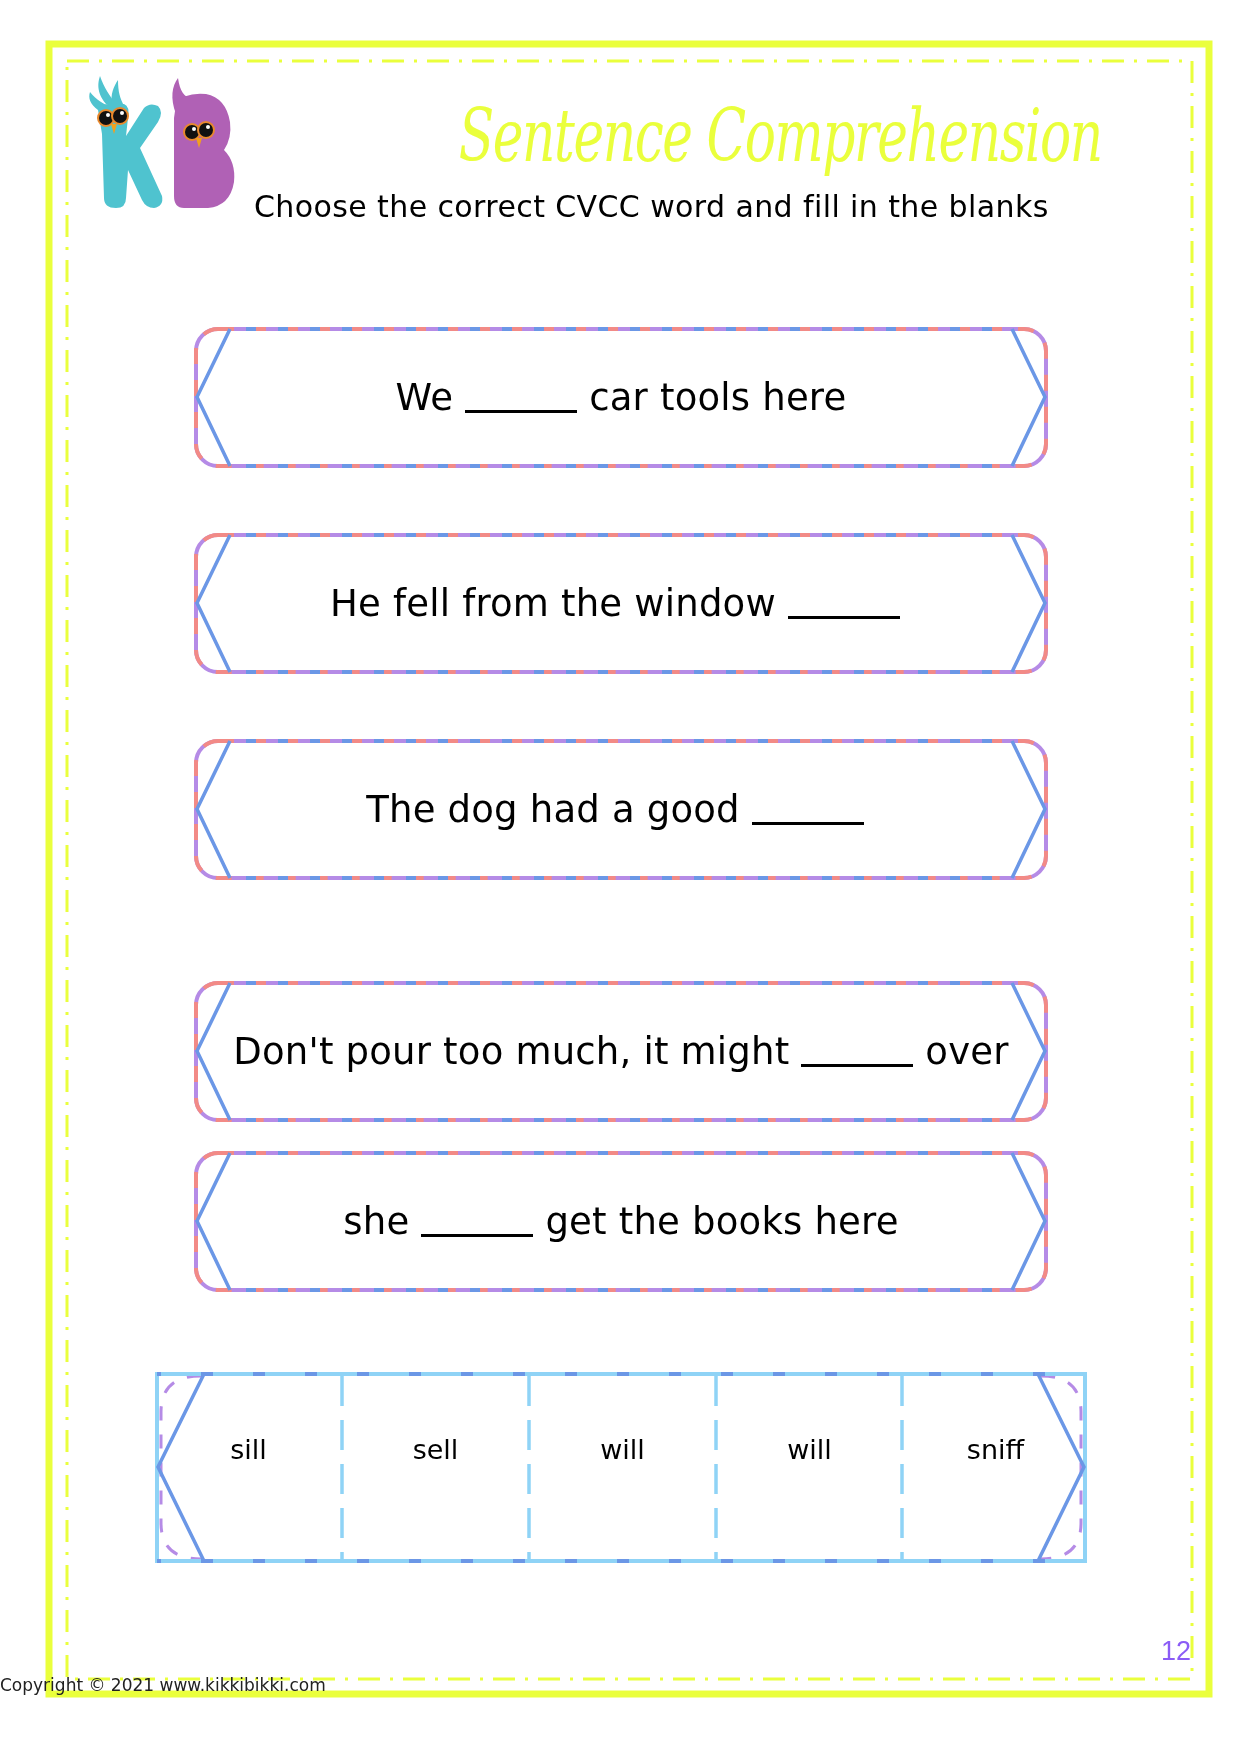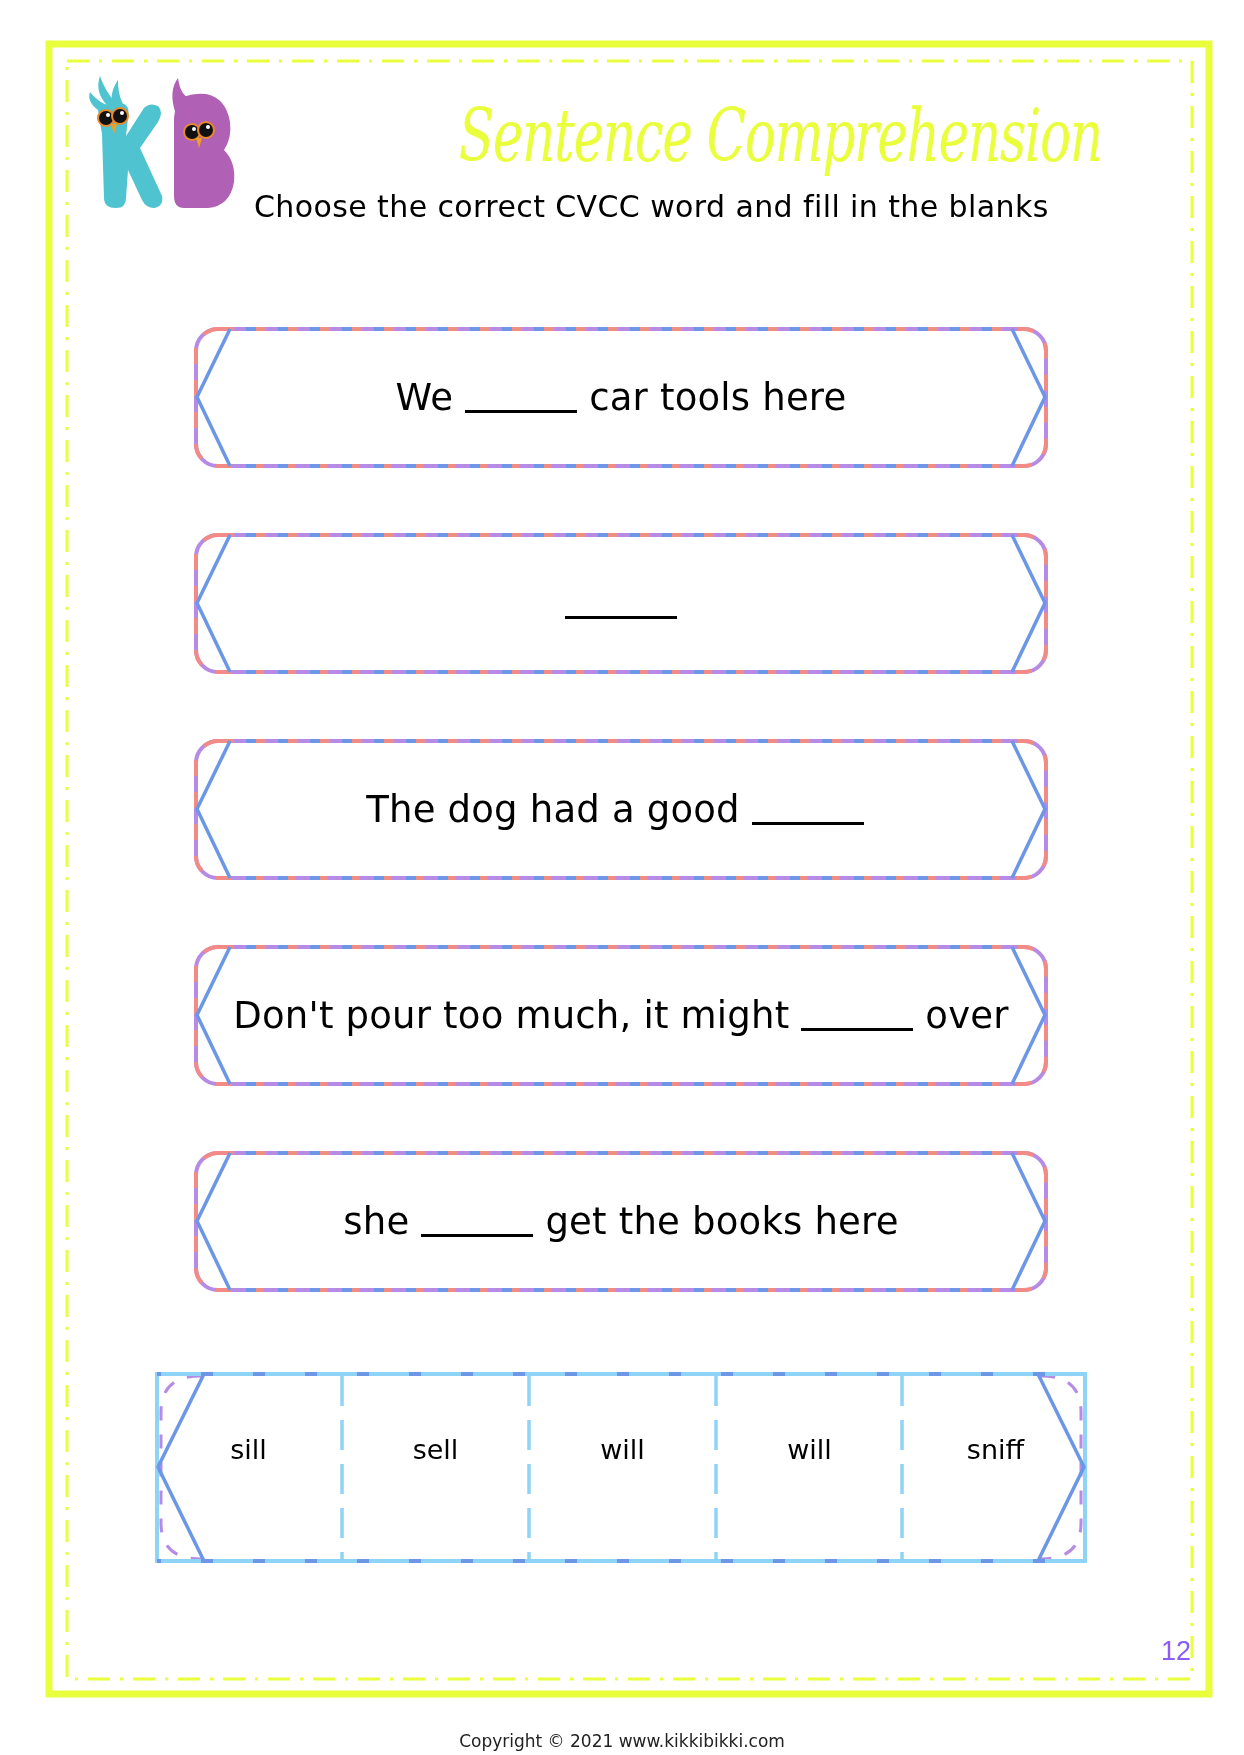--- a/index.html
+++ b/index.html
@@ -24,21 +24,21 @@
     display: flex; align-items: center; justify-content: center;
     font-size: 37px; white-space: pre; letter-spacing: 0.2px;
   }
   .blank { display: inline-block; width: 112px; height: 3px; background: #000; margin: 0 12px;
            position: relative; top: 14px; }
   .wordbank { position: absolute; left: 155px; top: 1372px; width: 932px; height: 191px; }
   .wordbank svg { position: absolute; left: 0; top: 0; }
   .word-cell { position: absolute; top: 0; height: 154px; width: 187px;
                display: flex; align-items: center; justify-content: center;
                font-size: 27px; }
-  .footer { position: absolute; left: 0; width: 1244px; top: 1731px; text-align: center;
+  .footer { position: absolute; left: 0; width: 1244px; top: 1675px; 
             font-size: 17px; color: #222; }
   .page-num { position: absolute; left: 1133px; top: 1636px; font-family: "Liberation Sans", sans-serif;
               font-size: 27px; color: #8b5cf6; margin-left: 28px; }
 </style>
 </head>
 <body>
 
 <svg class="frame" width="1244" height="1755">
   <rect x="49" y="44" width="1160" height="1650" fill="none" stroke="#eaff3c" stroke-width="7"></rect>
   <rect x="67" y="61" width="1125" height="1618" fill="none" stroke="#eaff3c" stroke-width="3" stroke-dasharray="22 10 3 10"></rect>
@@ -92,36 +92,36 @@
 
 <div class="sentence-box" style="top:533px;">
   <svg width="854" height="141">
     <rect x="2" y="2" width="850" height="137" rx="22" ry="22" fill="none" stroke="#b58be6" stroke-width="4"></rect>
     <rect x="2" y="2" width="850" height="137" rx="22" ry="22" fill="none" stroke="#f28a86" stroke-width="4" stroke-dasharray="16 16"></rect>
     <line x1="36" y1="2" x2="818" y2="2" stroke="#6b97e6" stroke-width="4" stroke-dasharray="10 22" stroke-dashoffset="-16"></line>
     <line x1="36" y1="139" x2="818" y2="139" stroke="#6b97e6" stroke-width="4" stroke-dasharray="10 22" stroke-dashoffset="-16"></line>
     <polyline points="36,2 3,70 36,139" fill="none" stroke="#6b97e6" stroke-width="3.5"></polyline>
     <polyline points="818,2 851,70 818,139" fill="none" stroke="#6b97e6" stroke-width="3.5"></polyline>
   </svg>
-  <div class="sentence-text"><span class="blank"></span><span></span></div>
+  <div class="sentence-text"><span>He fell from the window</span><span class="blank"></span><span></span></div>
 </div>
 
 <div class="sentence-box" style="top:739px;">
   <svg width="854" height="141">
     <rect x="2" y="2" width="850" height="137" rx="22" ry="22" fill="none" stroke="#b58be6" stroke-width="4"></rect>
     <rect x="2" y="2" width="850" height="137" rx="22" ry="22" fill="none" stroke="#f28a86" stroke-width="4" stroke-dasharray="16 16"></rect>
     <line x1="36" y1="2" x2="818" y2="2" stroke="#6b97e6" stroke-width="4" stroke-dasharray="10 22" stroke-dashoffset="-16"></line>
     <line x1="36" y1="139" x2="818" y2="139" stroke="#6b97e6" stroke-width="4" stroke-dasharray="10 22" stroke-dashoffset="-16"></line>
     <polyline points="36,2 3,70 36,139" fill="none" stroke="#6b97e6" stroke-width="3.5"></polyline>
     <polyline points="818,2 851,70 818,139" fill="none" stroke="#6b97e6" stroke-width="3.5"></polyline>
   </svg>
   <div class="sentence-text"><span>The dog had a good</span><span class="blank"></span></div>
 </div>
 
-<div class="sentence-box" style="top:945px;border-radius:29px;">
+<div class="sentence-box" style="top:981px;border-radius:29px;">
   <svg width="854" height="141">
     <rect x="2" y="2" width="850" height="137" rx="22" ry="22" fill="none" stroke="#b58be6" stroke-width="4"></rect>
     <rect x="2" y="2" width="850" height="137" rx="22" ry="22" fill="none" stroke="#f28a86" stroke-width="4" stroke-dasharray="16 16"></rect>
     <line x1="36" y1="2" x2="818" y2="2" stroke="#6b97e6" stroke-width="4" stroke-dasharray="10 22" stroke-dashoffset="-16"></line>
     <line x1="36" y1="139" x2="818" y2="139" stroke="#6b97e6" stroke-width="4" stroke-dasharray="10 22" stroke-dashoffset="-16"></line>
     <polyline points="36,2 3,70 36,139" fill="none" stroke="#6b97e6" stroke-width="3.5"></polyline>
     <polyline points="818,2 851,70 818,139" fill="none" stroke="#6b97e6" stroke-width="3.5"></polyline>
   </svg>
   <div class="sentence-text"><span>Don't pour too much, it might</span><span class="blank"></span><span>over</span></div>
 </div>

